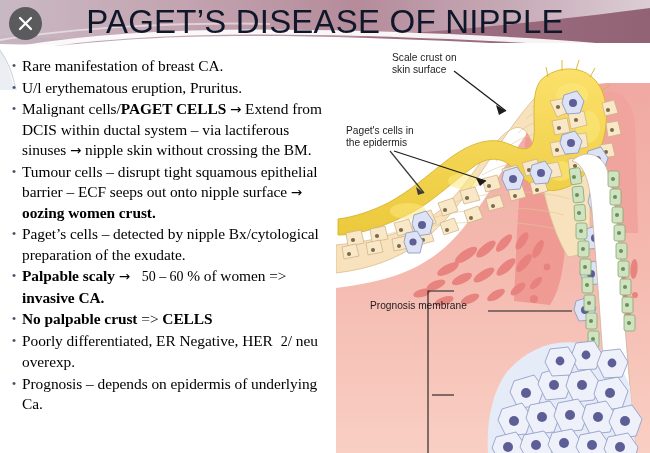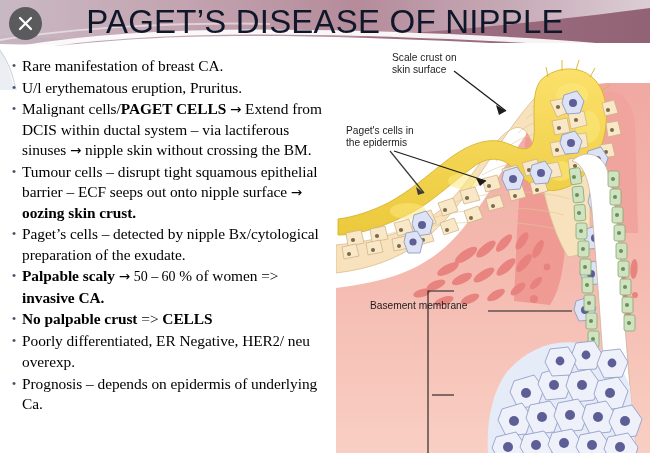--- a/index.html
+++ b/index.html
@@ -79,21 +79,21 @@
   }
   .bullet-text {
     flex: 1 1 auto;
     font-size: 15.4px;
     line-height: 20.5px;
     color: #000000;
     letter-spacing: -0.05px;
   }
   .bullet-text b { font-weight: bold; }
   .arrow { font-family: "DejaVu Sans", sans-serif; font-size: 13.5px; }
-  .num { font-size: 14px; }
+  .num { font-size: 14px; margin-left: 8px; }
 
   
   .left-swoosh {
     position: absolute;
     left: -6px; top: 44px;
     width: 26px; height: 46px;
     z-index: 5;
   }
 
   
@@ -172,21 +172,21 @@
       <div class="bullet-row">
         <span class="bullet-dot">•</span>
         <span class="bullet-text">U/l erythematous eruption, Pruritus.</span>
       </div>
       <div class="bullet-row">
         <span class="bullet-dot">•</span>
         <span class="bullet-text">Malignant cells/<b>PAGET CELLS</b> <span class="arrow">→</span> Extend from DCIS within ductal system – via lactiferous sinuses <span class="arrow">→</span> nipple skin without crossing the BM.</span>
       </div>
       <div class="bullet-row">
         <span class="bullet-dot">•</span>
-        <span class="bullet-text">Tumour cells – disrupt tight squamous epithelial barrier – ECF seeps out onto nipple surface <span class="arrow">→</span> <b>oozing skin crust.</b></span>
+        <span class="bullet-text">Tumour cells – disrupt tight squamous epithelial barrier – ECF seeps out onto nipple surface <span class="arrow">→</span> <b>oozing women crust.</b></span>
       </div>
       <div class="bullet-row">
         <span class="bullet-dot">•</span>
         <span class="bullet-text">Paget’s cells – detected by nipple Bx/cytological preparation of the exudate.</span>
       </div>
       <div class="bullet-row">
         <span class="bullet-dot">•</span>
         <span class="bullet-text"><b>Palpable scaly</b> <span class="arrow">→</span> <span class="num">50 – 60</span> % of women =&gt; <b>invasive CA.</b></span>
       </div>
       <div class="bullet-row">
@@ -496,16 +496,16 @@
 
         <path d="M96,352 L118,352" stroke="#1d1d1d" stroke-width="1.1" fill="none"></path>
         <path d="M118,248 L92,248 L92,410" stroke="#1d1d1d" stroke-width="1.1" fill="none"></path>
       </g>
     </svg>
 
     <div class="dlabel" id="lbl-scale">Scale crust on
 skin surface</div>
     <div class="dlabel" id="lbl-paget">Paget's cells in
 the epidermis</div>
-    <div class="dlabel" id="lbl-bm">Basement membrane</div>
+    <div class="dlabel" id="lbl-bm">Prognosis membrane</div>
   </div>
 
 </div>
 
 </body></html>

